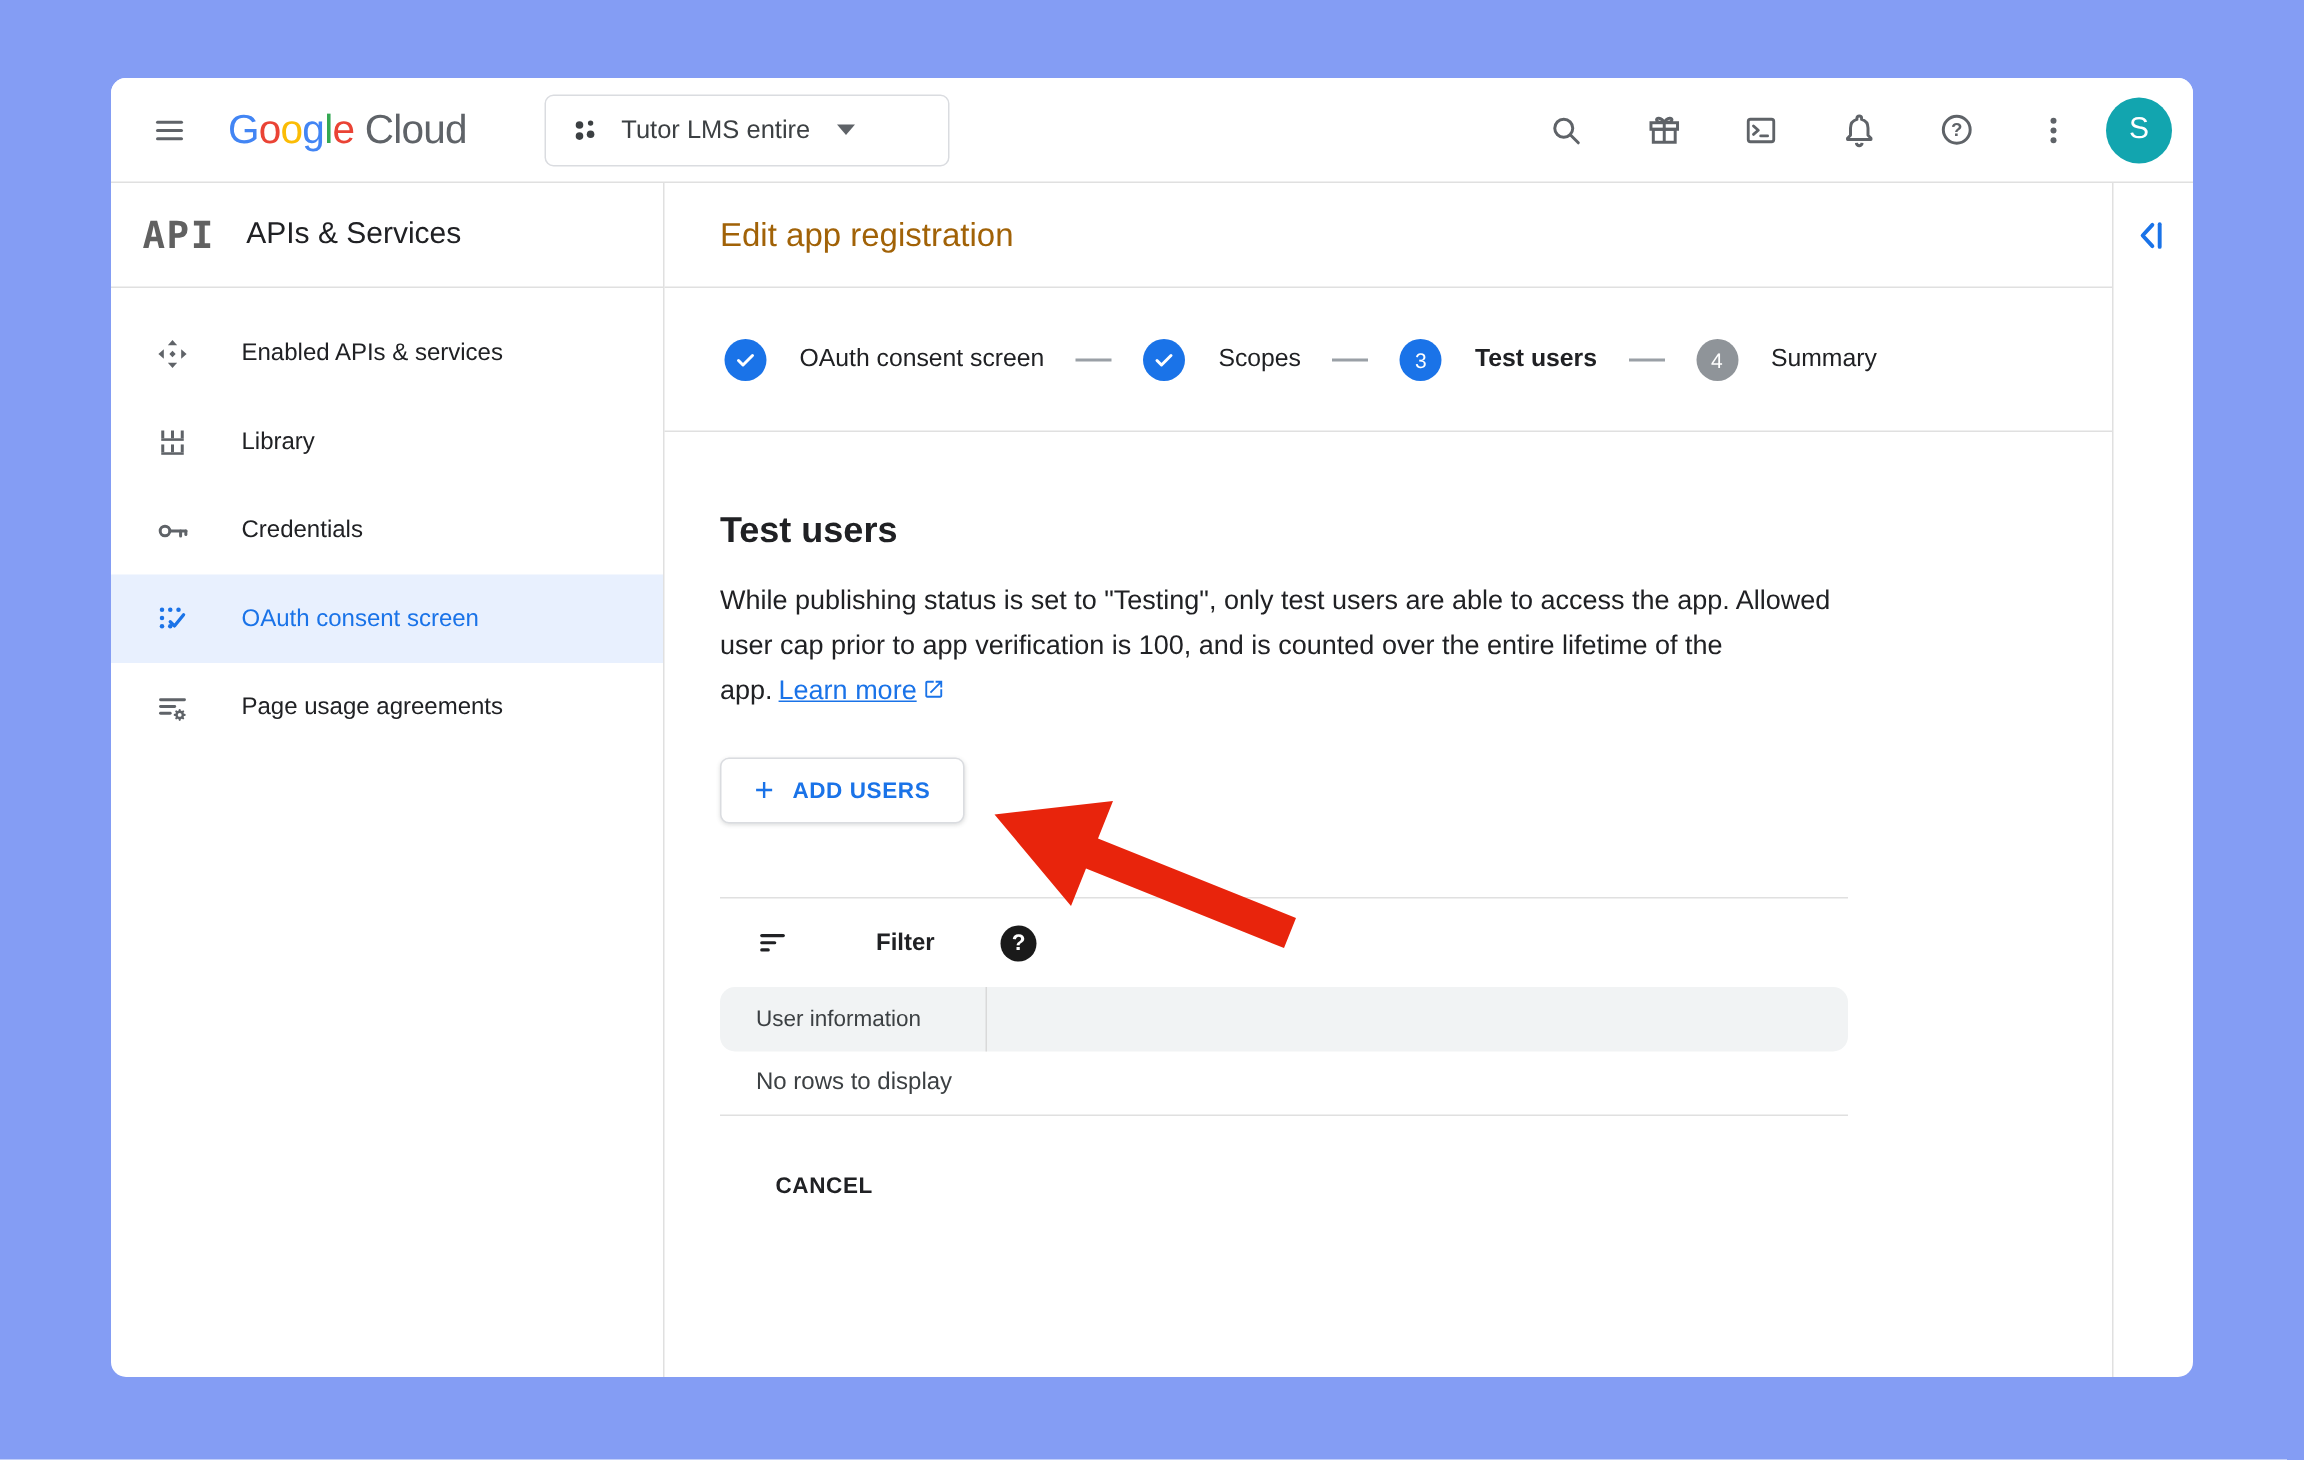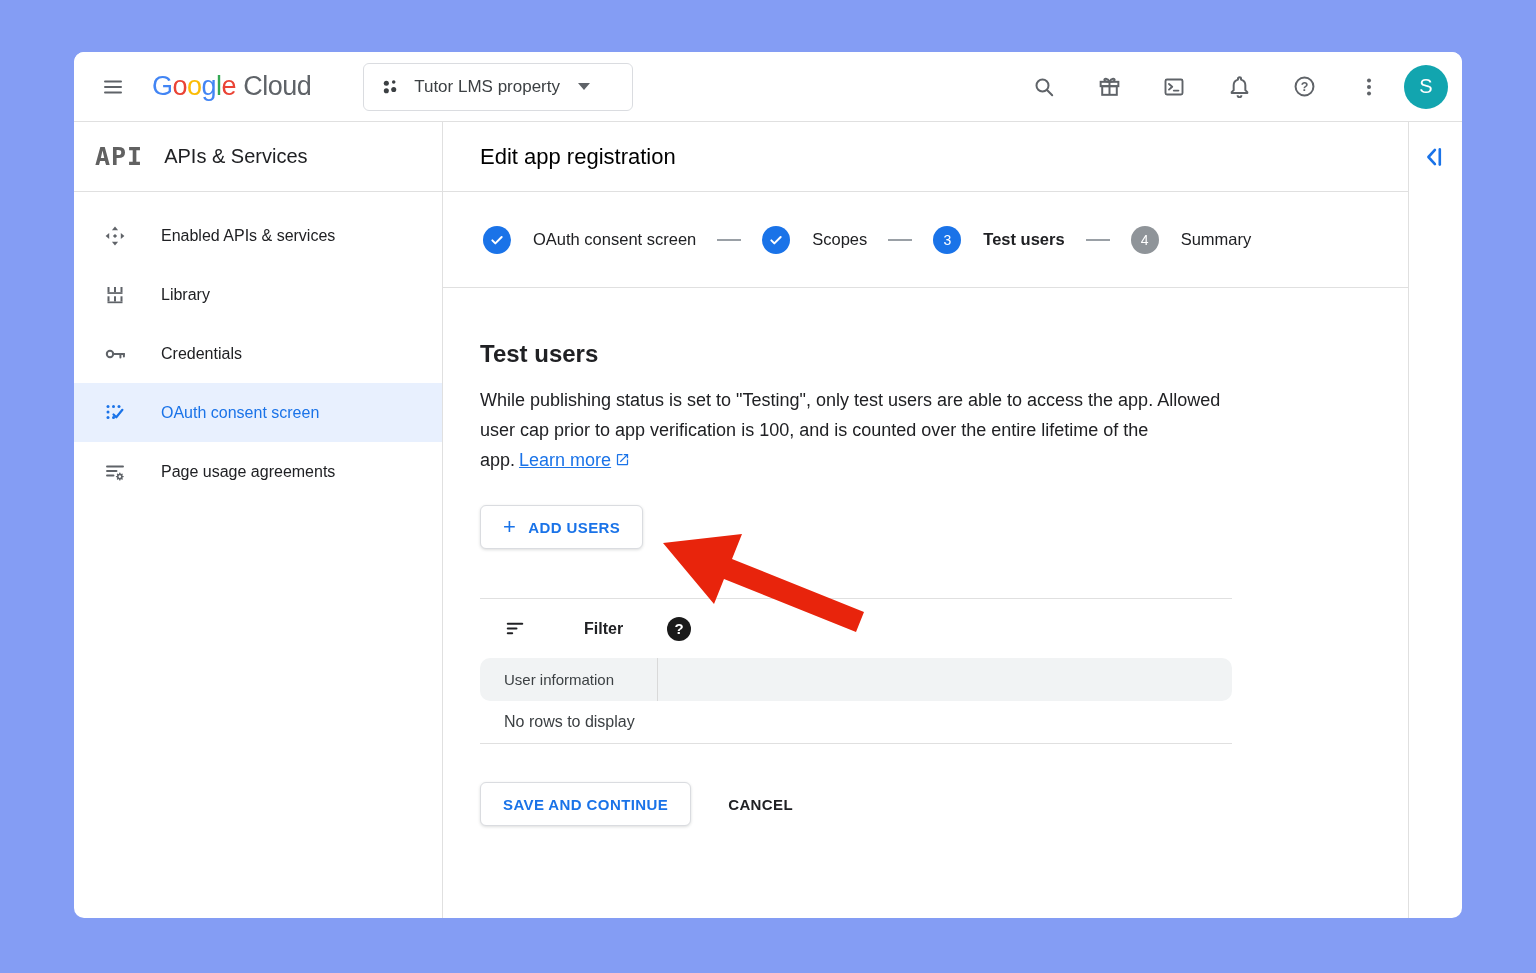--- a/index.html
+++ b/index.html
@@ -64,21 +64,21 @@
   .nav-item .nav-icon { width:24px; height:24px; flex:0 0 24px; display:flex; align-items:center; justify-content:center; }
   .nav-item .nav-label { font-size:16px; color:#202124; margin-left:34px; }
   .nav-item.active { background:#e8f0fe; }
   .nav-item.active .nav-label { color:#1a73e8; }
   
   .main { flex:1; display:flex; flex-direction:column; min-width:0; position:relative; }
   .main-header {
     height:70px; flex:0 0 70px; display:flex; align-items:center; padding-left:37px;
     border-bottom:1px solid #e0e0e0;
   }
-  .page-title { font-size:22px; color:#000000; font-weight:400; }
+  .page-title { font-size:22px; color:#a16207; font-weight:400; }
   .stepper {
     height:96px; flex:0 0 96px; display:flex; align-items:center; padding-left:40px;
     border-bottom:1px solid #e0e0e0; gap:21px;
   }
   .step { display:flex; align-items:center; gap:22px; }
   .step-circle {
     width:28px; height:28px; border-radius:50%; display:flex; align-items:center; justify-content:center;
     color:#fff; font-size:14px; font-weight:500; flex:0 0 28px;
   }
   .step-circle.done, .step-circle.active { background:#1a73e8; }
@@ -159,21 +159,21 @@
     </div>
     <button class="project-btn">
       <svg width="19" height="19" viewBox="0 0 18 18">
         <g fill="#3c4043">
           <circle cx="6" cy="6" r="2.4"></circle>
             <circle cx="13" cy="4.8" r="1.7"></circle>
           <circle cx="6" cy="13" r="2.4"></circle>
             <circle cx="13" cy="11.8" r="2.4"></circle>
         </g>
       </svg>
-      <span class="plabel">Tutor LMS property</span>
+      <span class="plabel">Tutor LMS entire</span>
       <span class="caret-down"></span>
     </button>
     <div class="topbar-spacer"></div>
     <div class="topbar-right">
       <button class="icon-btn">
         <svg width="24" height="24" viewBox="0 0 24 24">
           <circle cx="10.5" cy="10.5" r="6" fill="none" stroke="#5f6368" stroke-width="2"></circle>
           <line x1="15" y1="15" x2="20.2" y2="20.2" stroke="#5f6368" stroke-width="2" stroke-linecap="round"></line>
         </svg>
       </button>
@@ -377,21 +377,20 @@
           <div class="thead-row">
             <span class="th-cell first">User information</span>
             <span class="th-cell"></span>
           </div>
           <div class="empty-row">
             <span class="empty-text">No rows to display</span>
           </div>
         </div>
 
         <div class="actions">
-          <button class="btn">SAVE AND CONTINUE</button>
           <button class="cancel-btn">CANCEL</button>
         </div>
       </div>
     </main>
 
     <div class="right-rail">
       <button class="collapse-btn">
         <svg width="26" height="26" viewBox="0 0 24 24">
           <polyline points="11,5.5 5,12 11,18.5" fill="none" stroke="#1a73e8" stroke-width="2.4" stroke-linecap="round" stroke-linejoin="round"></polyline>
           <line x1="15.5" y1="5" x2="15.5" y2="19" stroke="#1a73e8" stroke-width="2.4" stroke-linecap="round"></line>

